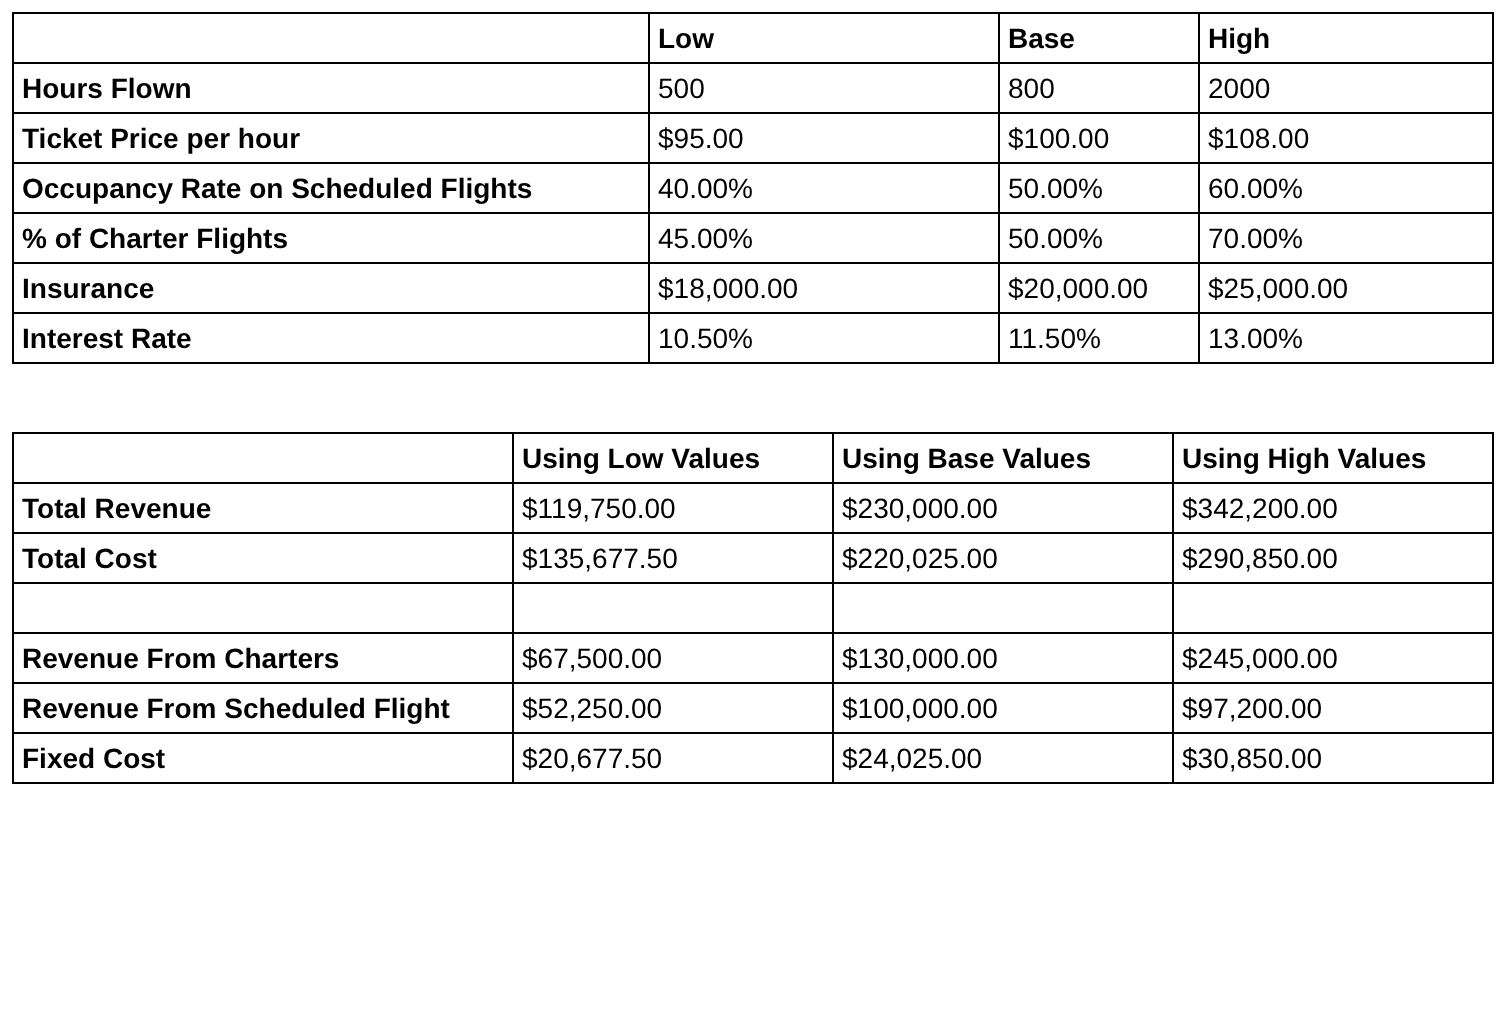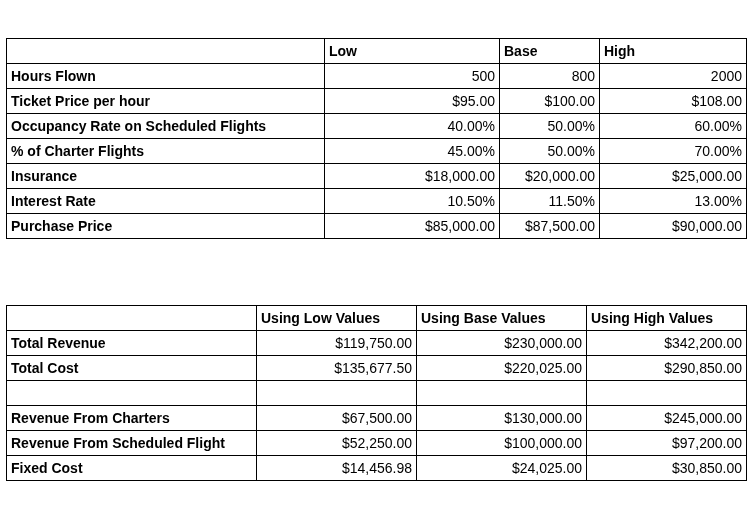--- a/index.html
+++ b/index.html
@@ -7,21 +7,20 @@
     font-size: 14px;
     margin: 0;
     padding: 6px;
     background: #fff;
     color: #000;
   }
   table {
     border-collapse: collapse;
     width: 740px;
     table-layout: fixed;
-    margin-top: 32px;
   }
   td, th {
     border: 1px solid #000;
     padding: 2px 4px;
     height: 20px;
     white-space: nowrap;
     overflow: hidden;
   }
   
   .t1 col.label { width: 318px; }
@@ -29,21 +28,21 @@
   .t1 col.base  { width: 100px; }
   .t1 col.high  { width: 147px; }
   
   .t2 col.label { width: 250px; }
   .t2 col.low   { width: 160px; }
   .t2 col.base  { width: 170px; }
   .t2 col.high  { width: 160px; }
 
   .label-cell { font-weight: bold; text-align: left; }
   .header-cell { font-weight: bold; text-align: left; }
-  .num-cell { text-align: right; }
+  .num-cell { }
   .spacer { height: 34px; }
 </style>
 </head>
 <body>
 
 <table class="t1">
   <colgroup>
     <col class="label">
       <col class="low">
       <col class="base">
@@ -85,26 +84,20 @@
         <td class="num-cell">$18,000.00</td>
         <td class="num-cell">$20,000.00</td>
         <td class="num-cell">$25,000.00</td>
       </tr>
   <tr>
         <td class="label-cell">Interest Rate</td>
         <td class="num-cell">10.50%</td>
         <td class="num-cell">11.50%</td>
         <td class="num-cell">13.00%</td>
       </tr>
-  <tr>
-        <td class="label-cell">Purchase Price</td>
-        <td class="num-cell">$85,000.00</td>
-        <td class="num-cell">$87,500.00</td>
-        <td class="num-cell">$90,000.00</td>
-      </tr>
 </tbody>
   </table>
 
 <div class="spacer"></div>
 
 <table class="t2">
   <colgroup>
     <col class="label">
       <col class="low">
       <col class="base">
@@ -142,19 +135,19 @@
         <td class="num-cell">$245,000.00</td>
       </tr>
   <tr>
         <td class="label-cell">Revenue From Scheduled Flight</td>
         <td class="num-cell">$52,250.00</td>
         <td class="num-cell">$100,000.00</td>
         <td class="num-cell">$97,200.00</td>
       </tr>
   <tr>
         <td class="label-cell">Fixed Cost</td>
-        <td class="num-cell">$14,456.98</td>
+        <td class="num-cell">$20,677.50</td>
         <td class="num-cell">$24,025.00</td>
         <td class="num-cell">$30,850.00</td>
       </tr>
 
 </tbody>
   </table>
 
 </body></html>

